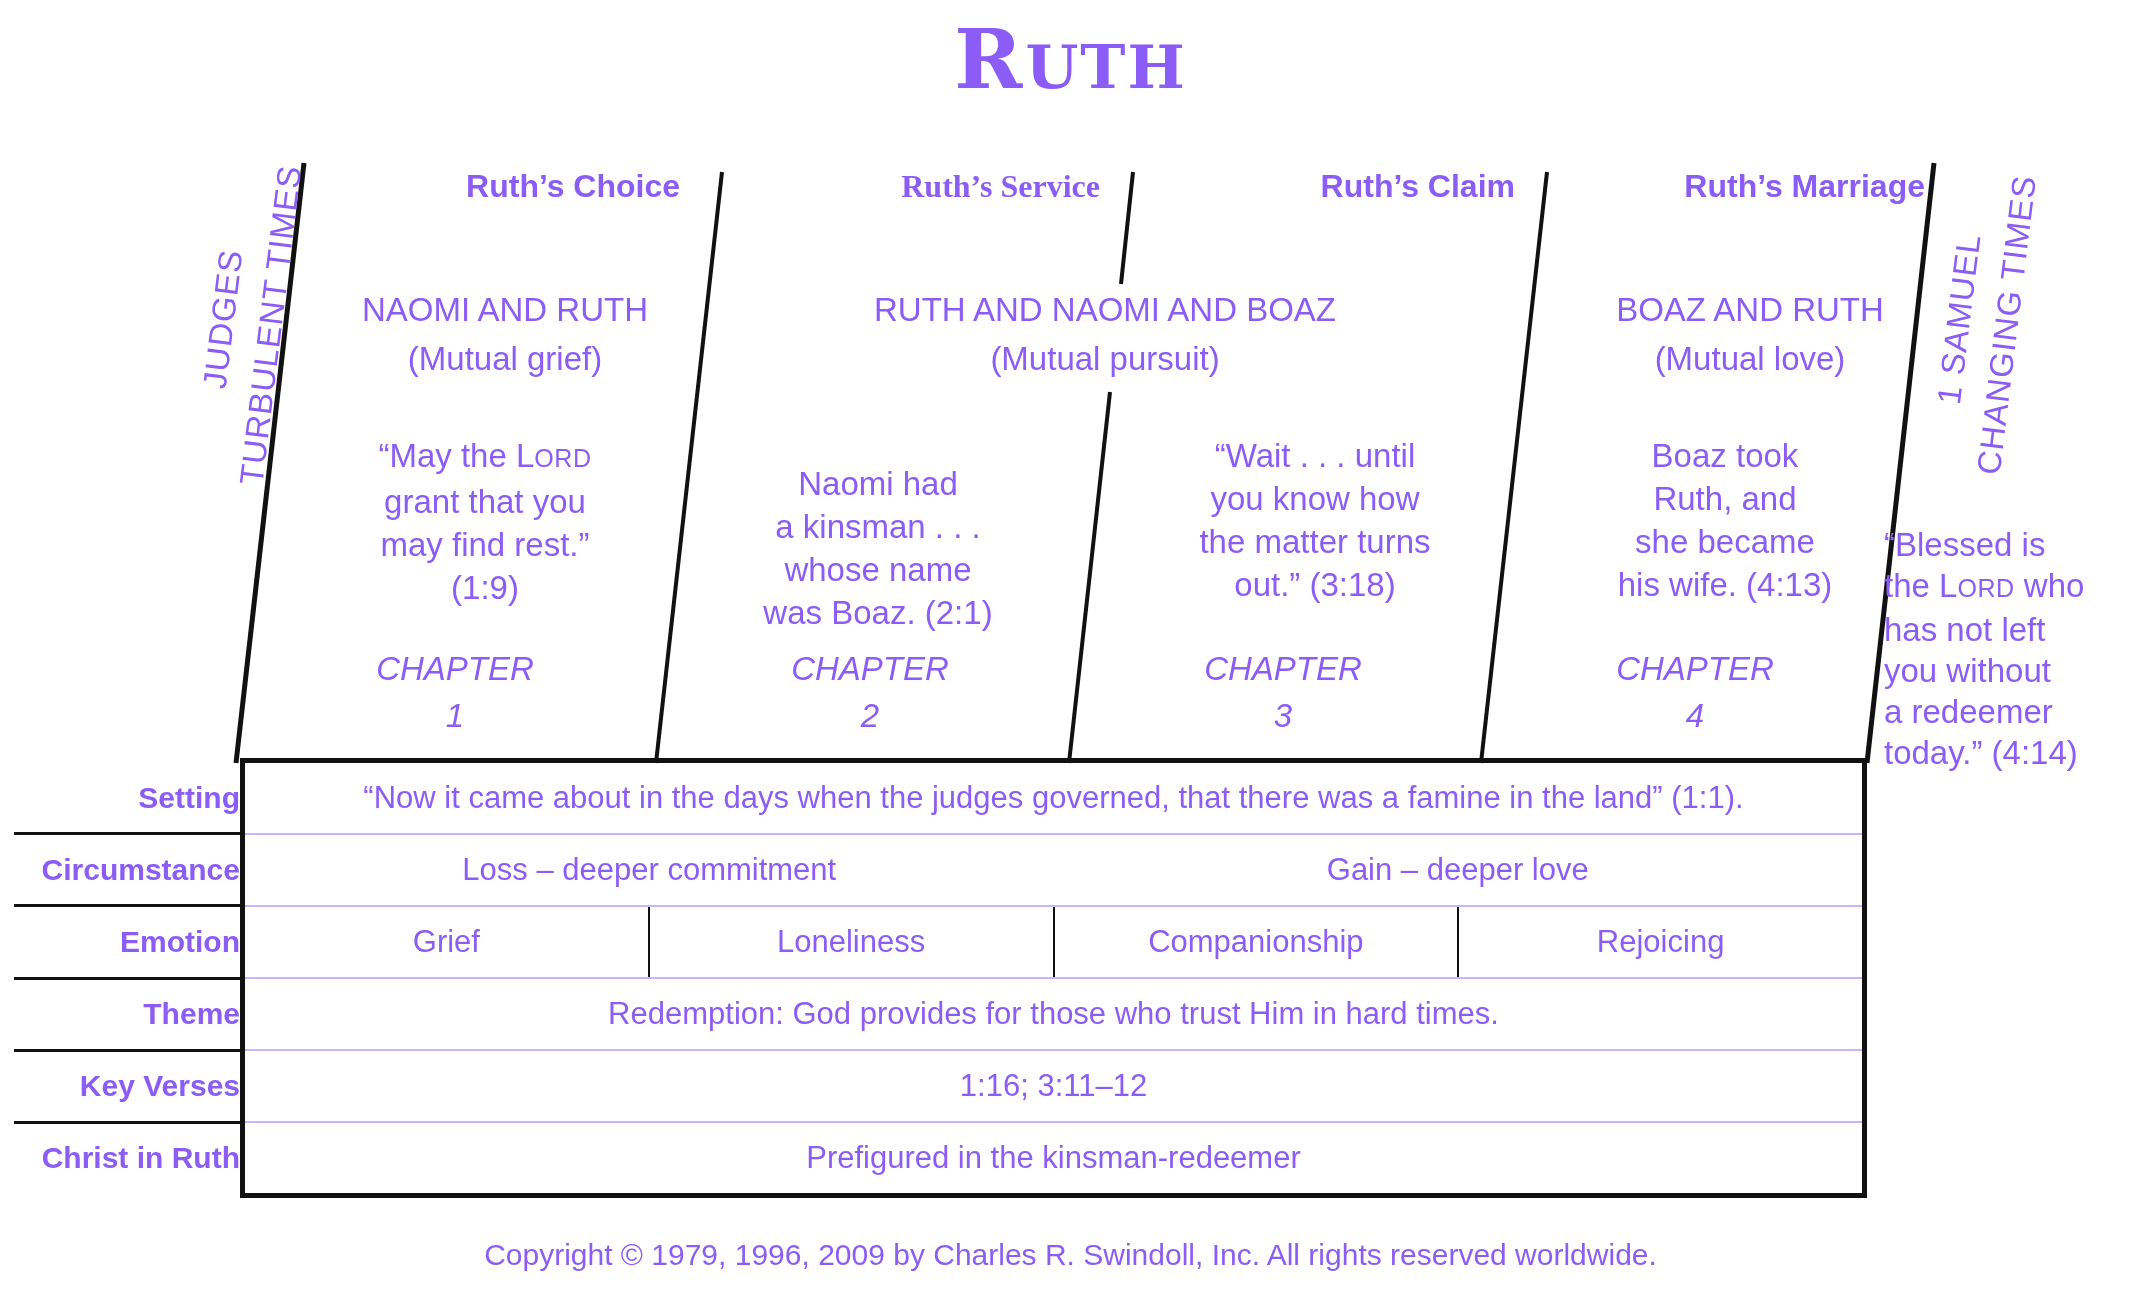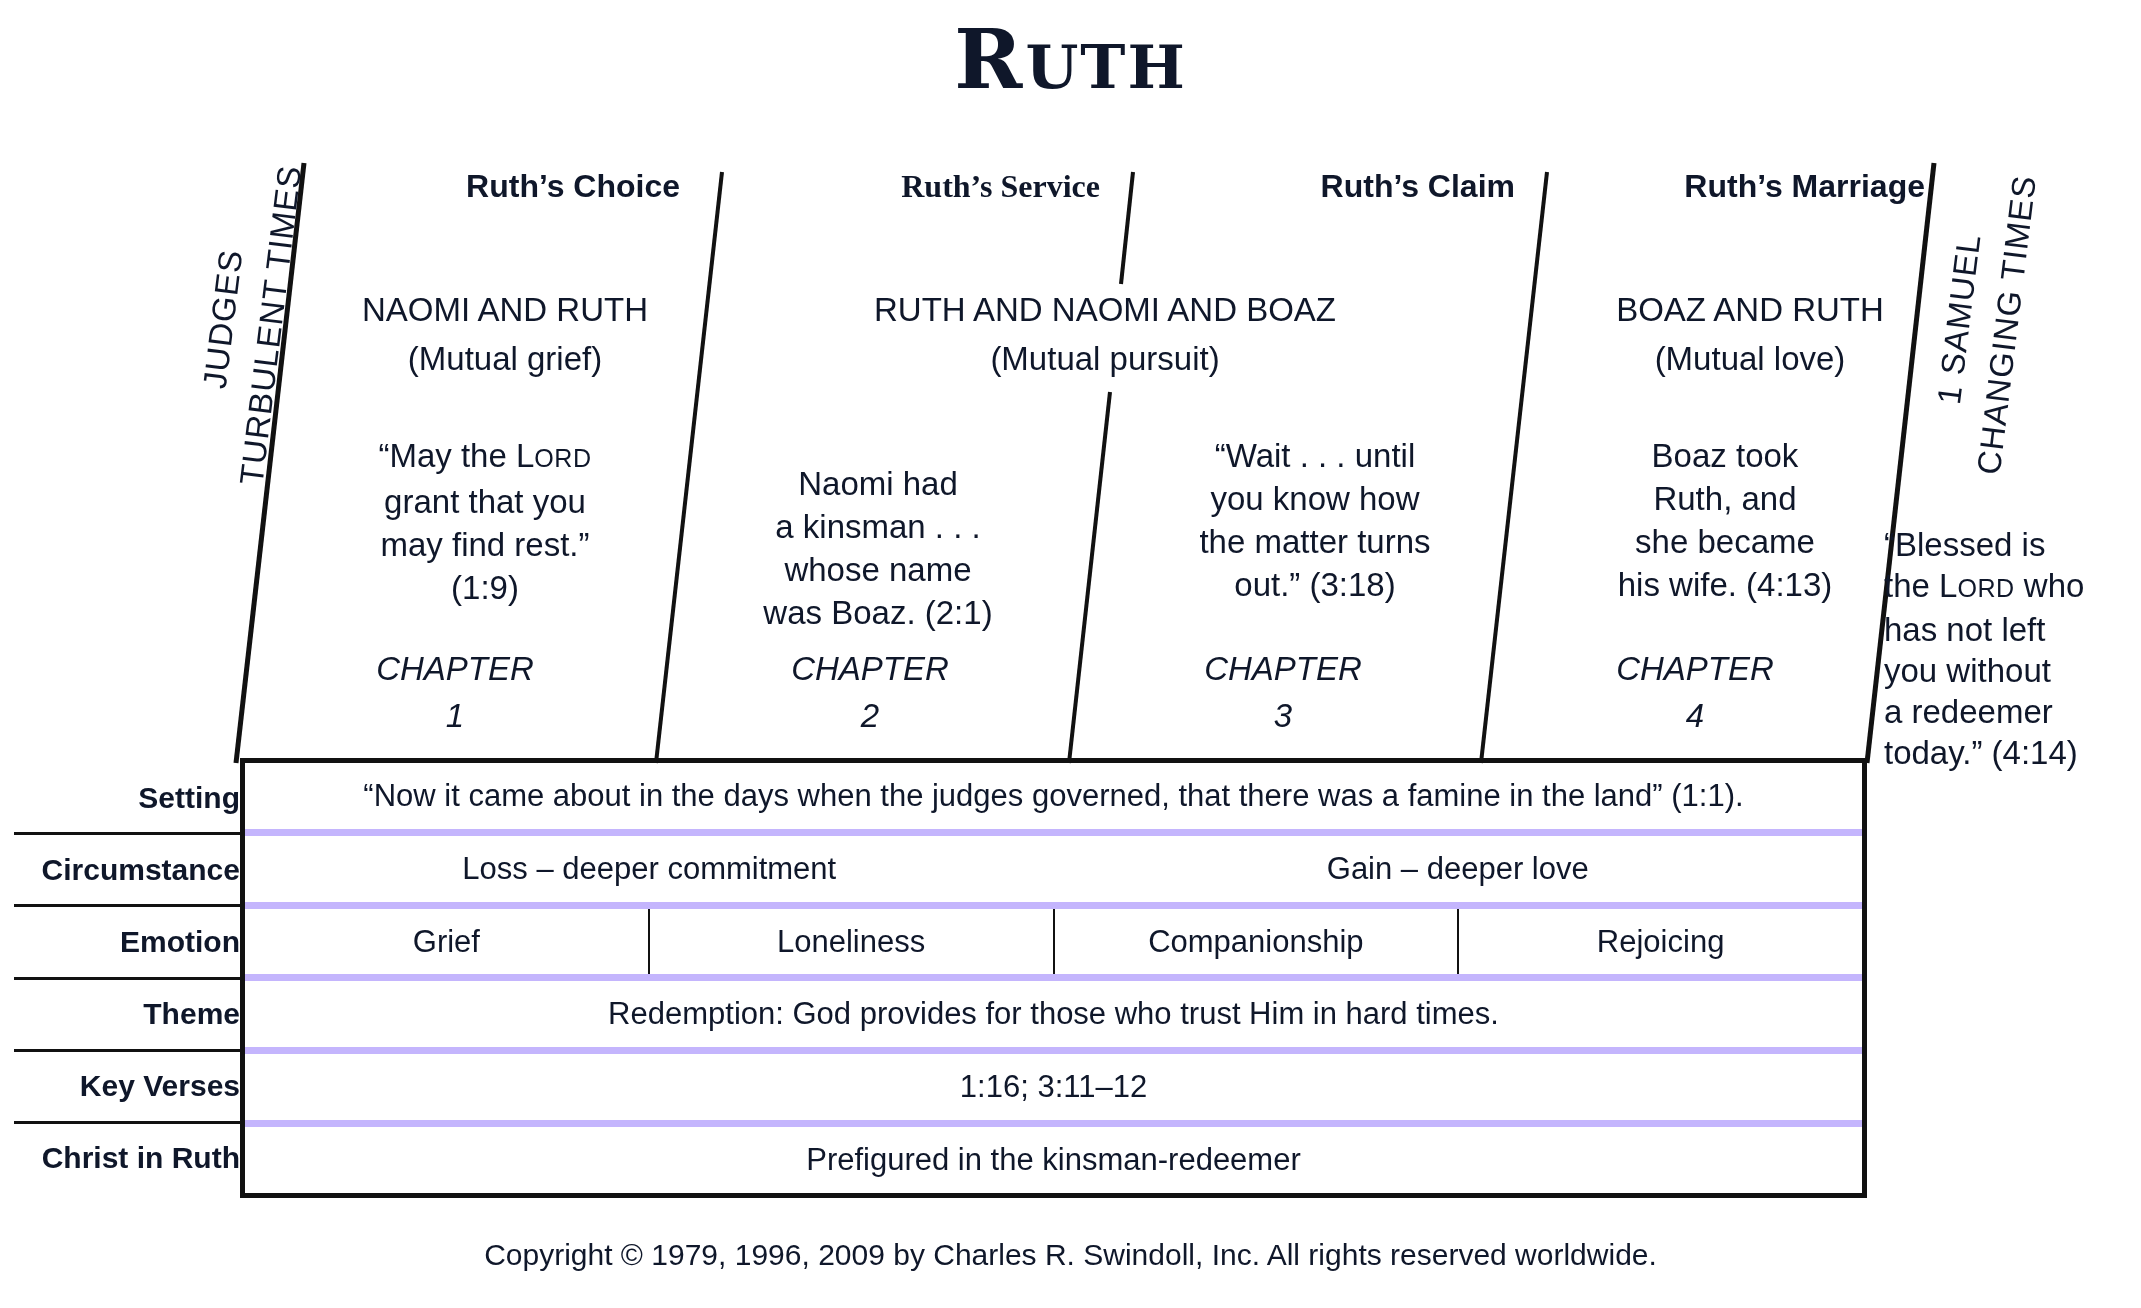--- a/index.html
+++ b/index.html
@@ -1,18 +1,18 @@
 <!DOCTYPE html>
 <html><head>
 <meta charset="utf-8">
 <style>
   html,body{margin:0;padding:0;background:#ffffff;}
   #canvas{
     position:relative; width:2141px; height:1308px; background:#ffffff;
-    color:#0f172a; font-family:"Liberation Sans", sans-serif; overflow:hidden;
+    color:#8b5cf6; font-family:"Liberation Sans", sans-serif; overflow:hidden;
   }
   .abs{position:absolute;}
   .ln{display:block;}
   .sc{text-transform:uppercase; font-size:0.76em; letter-spacing:0.5px;}
 
   
   #title{
     left:0; top:16px; width:2141px; text-align:center;
     font-family:"DejaVu Serif","Liberation Serif",serif;
     font-weight:700; font-size:82px; letter-spacing:3px; line-height:1.05;
@@ -33,21 +33,21 @@
   .col-chapter{font-size:33px; line-height:47px; text-align:center; font-style:italic;}
   #right-quote{font-size:33px; line-height:41px; text-align:left;}
 
   
   #grid{
     left:240px; top:758px; width:1627px; height:440px;
     border:5px solid #111; box-sizing:border-box;
     display:flex; flex-direction:column;
   }
   #grid .row{flex:1 1 0; display:flex; align-items:stretch; box-sizing:border-box;}
-  #grid .row + .row{border-top:7px solid #c4b5fd;}
+  #grid .row + .row{border-top:2px solid #c4b5fd;}
   #grid .cell{
     flex:1 1 0; display:flex; align-items:center; justify-content:center;
     font-size:31px; box-sizing:border-box; padding:0 10px; text-align:center;
   }
   #grid .cell + .cell.ruled{border-left:2px solid #111;}
 
   #row-labels{
     left:14px; top:763px; width:226px; height:430px;
     display:flex; flex-direction:column; box-sizing:border-box;
   }

